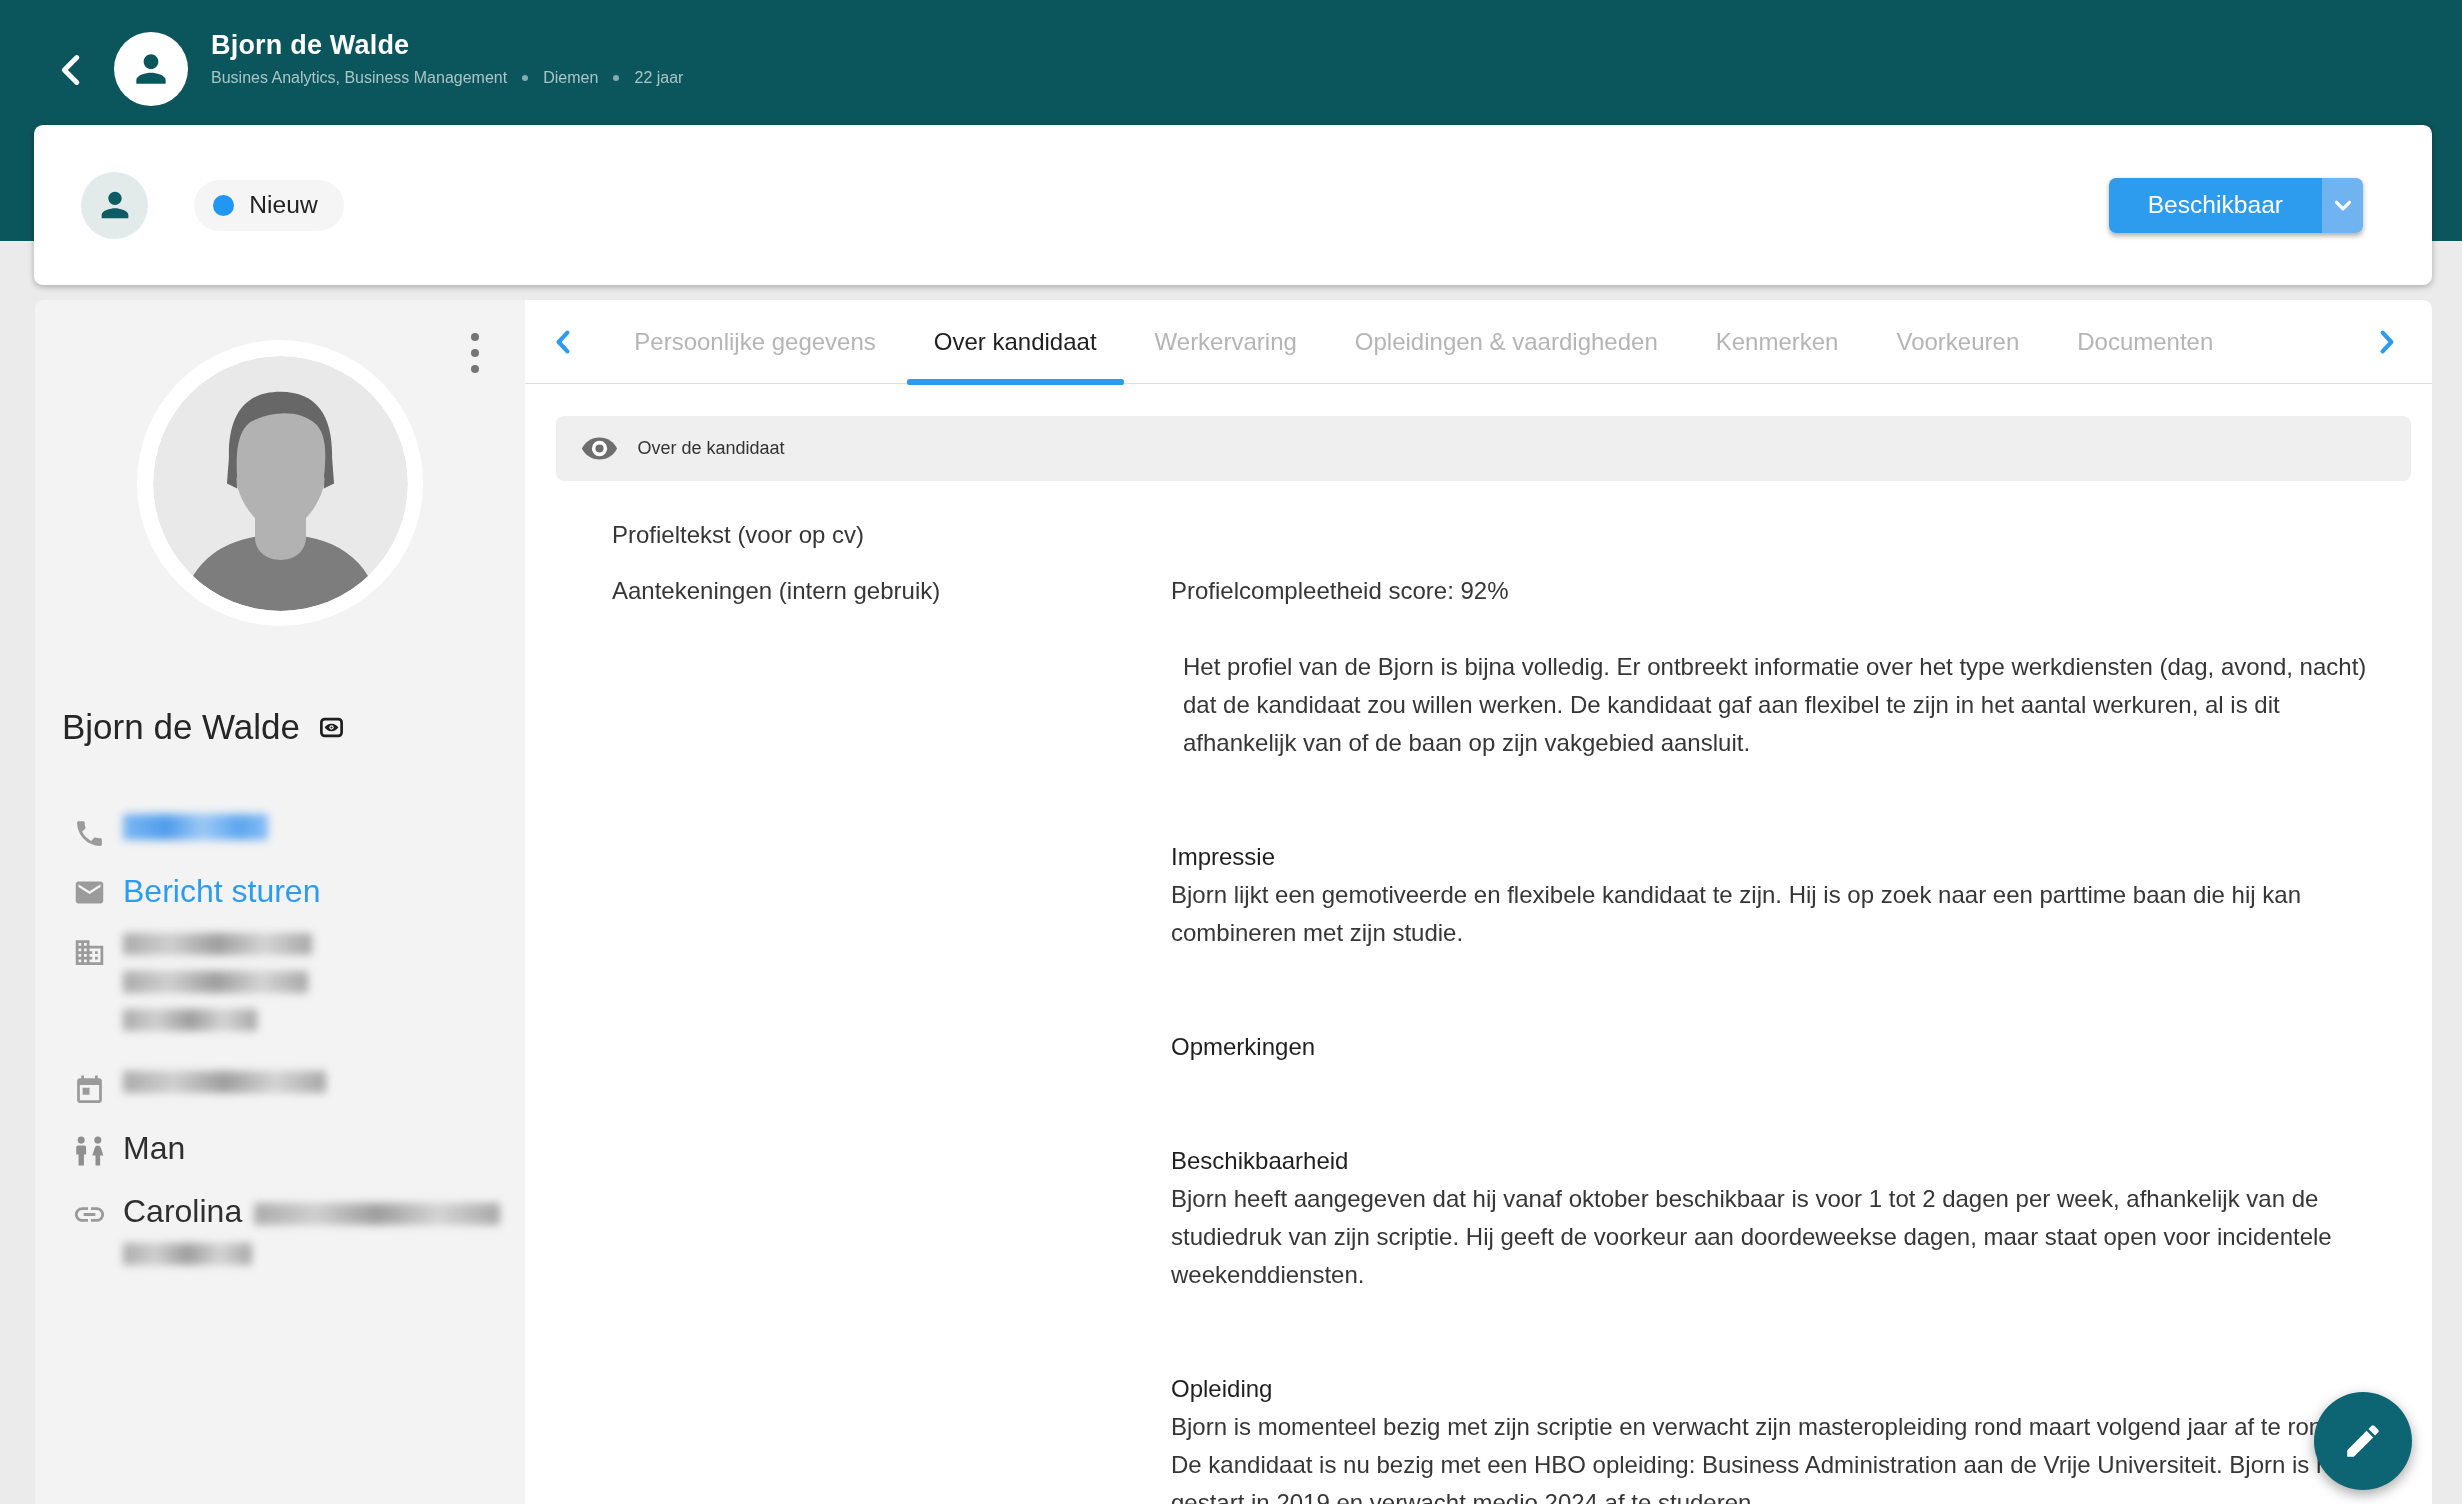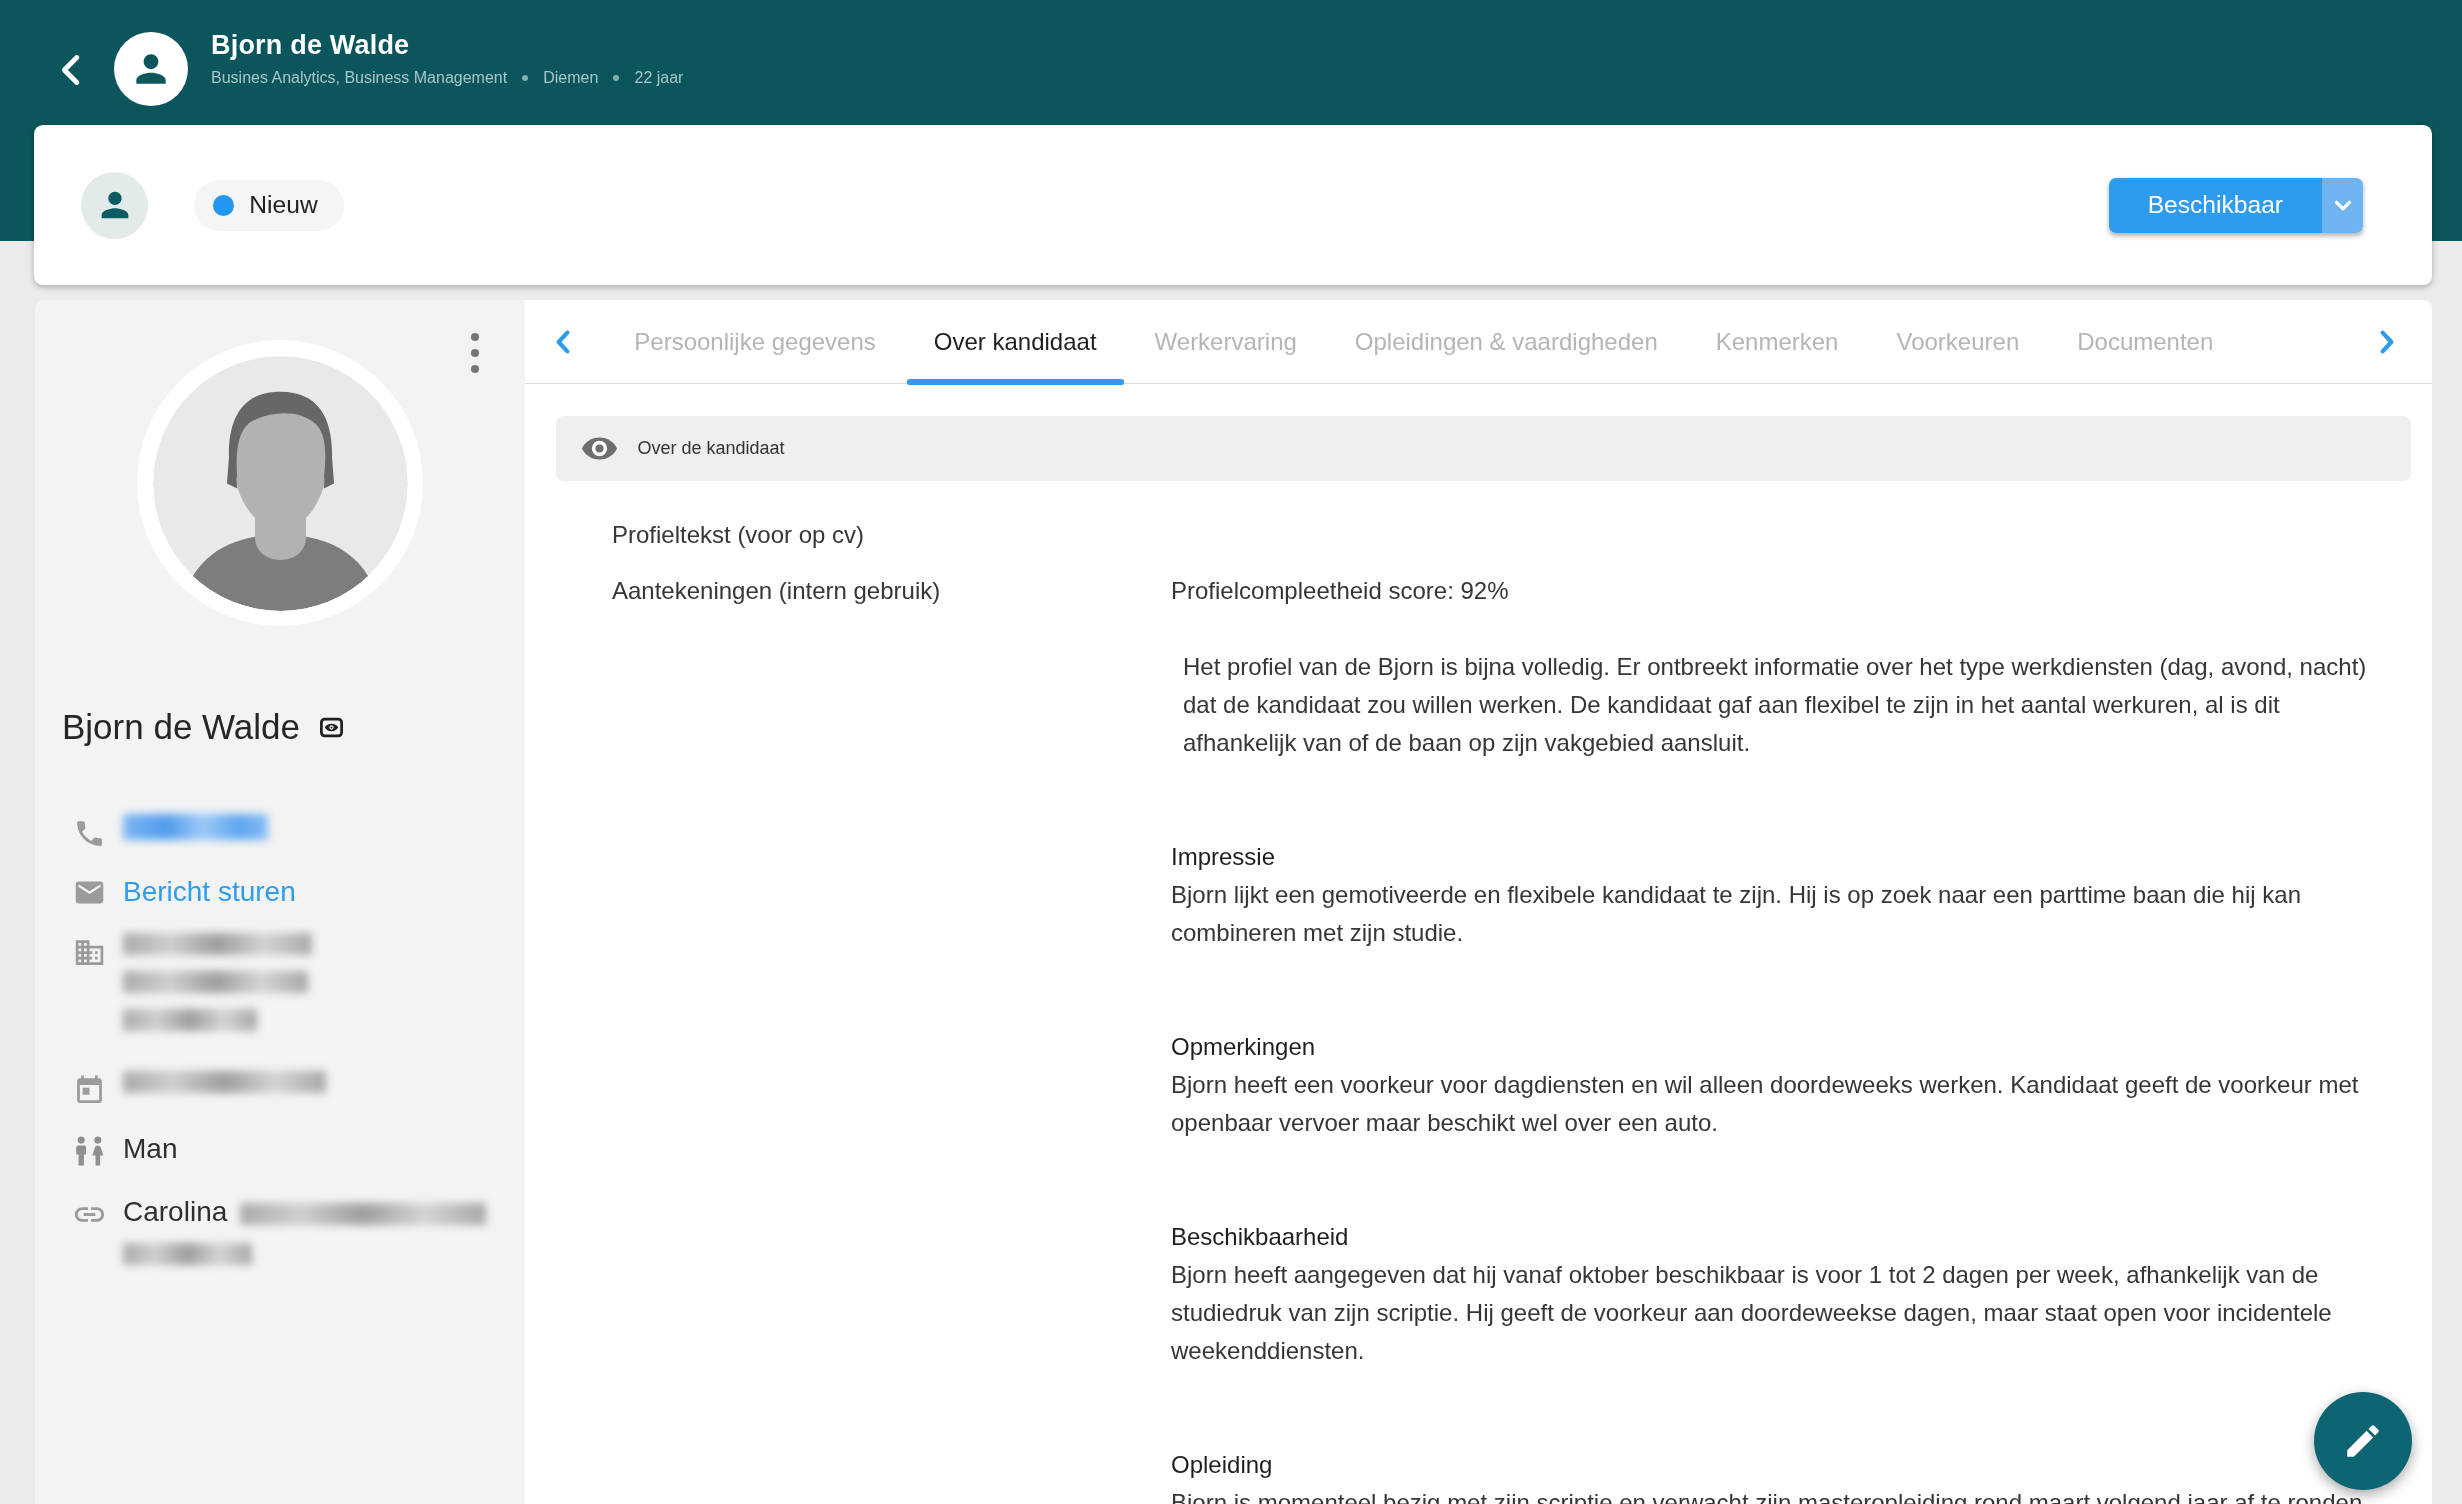--- a/index.html
+++ b/index.html
@@ -39,21 +39,21 @@
   .main{flex:1;min-width:0;background:#ffffff;border-radius:0 8.8px 0 0;display:flex;flex-direction:column}
 
   
   .kebab{position:absolute;top:28px;right:33px;width:35px;height:49px;background:none;border:none;cursor:pointer;display:flex;flex-direction:column;align-items:center;justify-content:center;gap:8px;padding:0}
   .kebab i{width:8px;height:8px;border-radius:50%;background:#757575}
   .profile-avatar{margin:40px auto 0;width:286px;height:286px;border-radius:50%;background:#ffffff;display:flex;align-items:center;justify-content:center}
   .profile-avatar .ph{width:255px;height:255px;border-radius:50%;overflow:hidden}
   .side-name{margin:81px 0 0 27px;font-size:35px;color:#262626;display:flex;align-items:center;gap:17.6px}
   .eye-box-btn{background:none;border:none;padding:0;cursor:pointer;display:flex;align-items:center}
   .contact{list-style:none;margin:67px 0 0 35px;padding:0}
-  .contact li{display:flex;margin-bottom:24px;font-size:28px;color:#2f2f2f;line-height:35px}
+  .contact li{display:flex;margin-bottom:24px;font-size:32px;color:#2f2f2f;line-height:35px}
   .contact .ic{width:39px;margin-right:14px;flex:none;display:flex;justify-content:center;align-items:flex-start;padding-top:2.6px}
   .link-blue{color:#2e9cee;text-decoration:none;cursor:pointer}
 
   .redact{display:inline-block;vertical-align:middle;border-radius:2.6px;filter:blur(4.4px)}
   .r-blue{height:26px;background:linear-gradient(90deg,#7db7f3,#4f9cec 30%,#9cc8f6 55%,#5da6ef 80%,#86bcf4)}
   .r-gray{height:22px;background:linear-gradient(90deg,#9e9e9e,#c9c9c9 25%,#8f8f8f 50%,#cfcfcf 75%,#9a9a9a);opacity:.85}
   .w165{width:145px}.w215{width:189px}.w211{width:185px}.w152{width:134px}.w231{width:203px}.w280{width:246px}.w147{width:129px}
   .addr-lines .redact{display:block;margin-bottom:16px}
   .two-line .redact{margin-left:12.3px}
   .two-line .l2{display:block;margin-left:0;margin-top:14px}
@@ -277,21 +277,20 @@
           <div class="flabel">Aantekeningen (intern gebruik)</div>
           <div class="fvalue">
             <p class="score">Profielcompleetheid score: 92%</p>
             <p class="para">Het profiel van de Bjorn is bijna volledig. Er ontbreekt informatie over het type werkdiensten (dag, avond, nacht) dat de kandidaat zou willen werken. De kandidaat gaf aan flexibel te zijn in het aantal werkuren, al is dit afhankelijk van of de baan op zijn vakgebied aansluit.</p>
             <div class="nsec">
               <h4>Impressie</h4>
               <p>Bjorn lijkt een gemotiveerde en flexibele kandidaat te zijn. Hij is op zoek naar een parttime baan die hij kan combineren met zijn studie.</p>
             </div>
             <div class="nsec">
               <h4>Opmerkingen</h4>
-              <p>Bjorn heeft een voorkeur voor dagdiensten en wil alleen doordeweeks werken. Kandidaat geeft de voorkeur met openbaar vervoer maar beschikt wel over een auto.</p>
             </div>
             <div class="nsec">
               <h4>Beschikbaarheid</h4>
               <p>Bjorn heeft aangegeven dat hij vanaf oktober beschikbaar is voor 1 tot 2 dagen per week, afhankelijk van de studiedruk van zijn scriptie. Hij geeft de voorkeur aan doordeweekse dagen, maar staat open voor incidentele weekenddiensten.</p>
             </div>
             <div class="nsec">
               <h4>Opleiding</h4>
               <p>Bjorn is momenteel bezig met zijn scriptie en verwacht zijn masteropleiding rond maart volgend jaar af te ronden. De kandidaat is nu bezig met een HBO opleiding: Business Administration aan de Vrije Universiteit. Bjorn is hier gestart in 2019 en verwacht medio 2024 af te studeren.</p>
             </div>
           </div>

